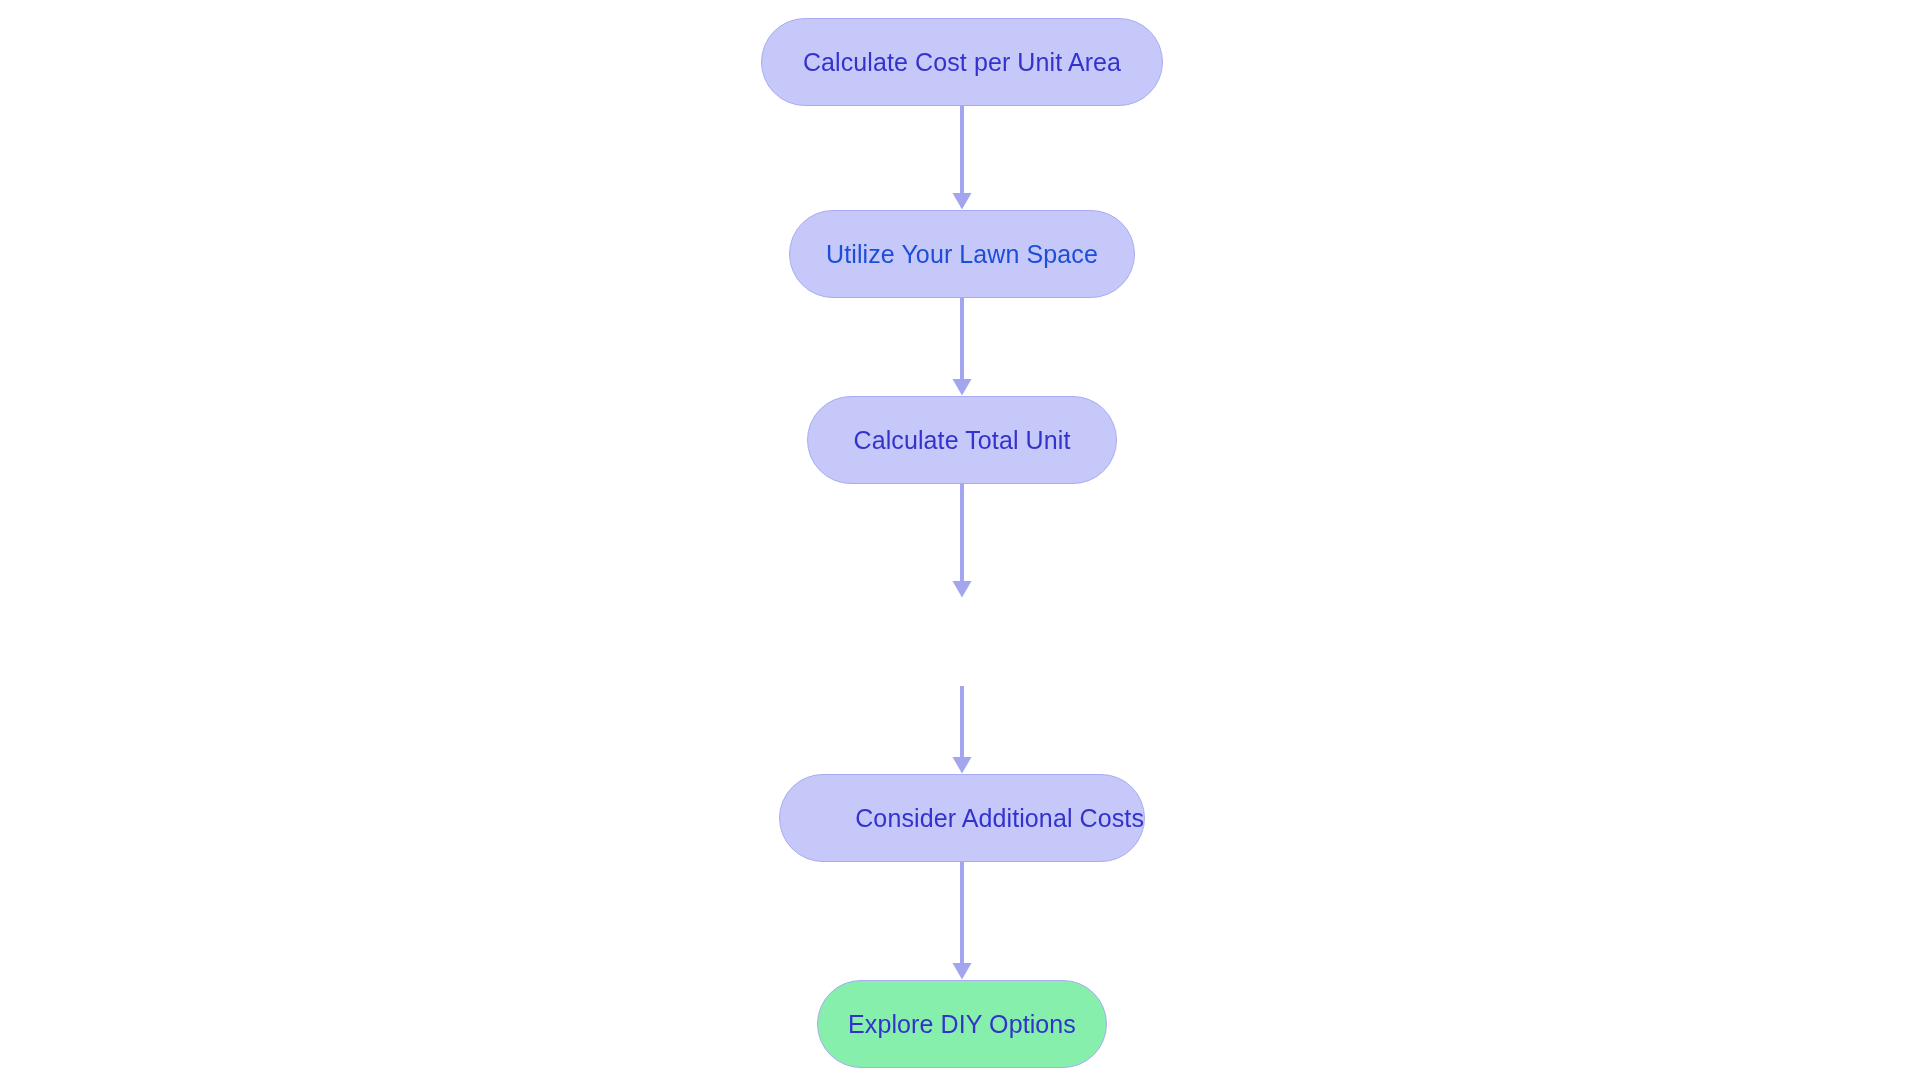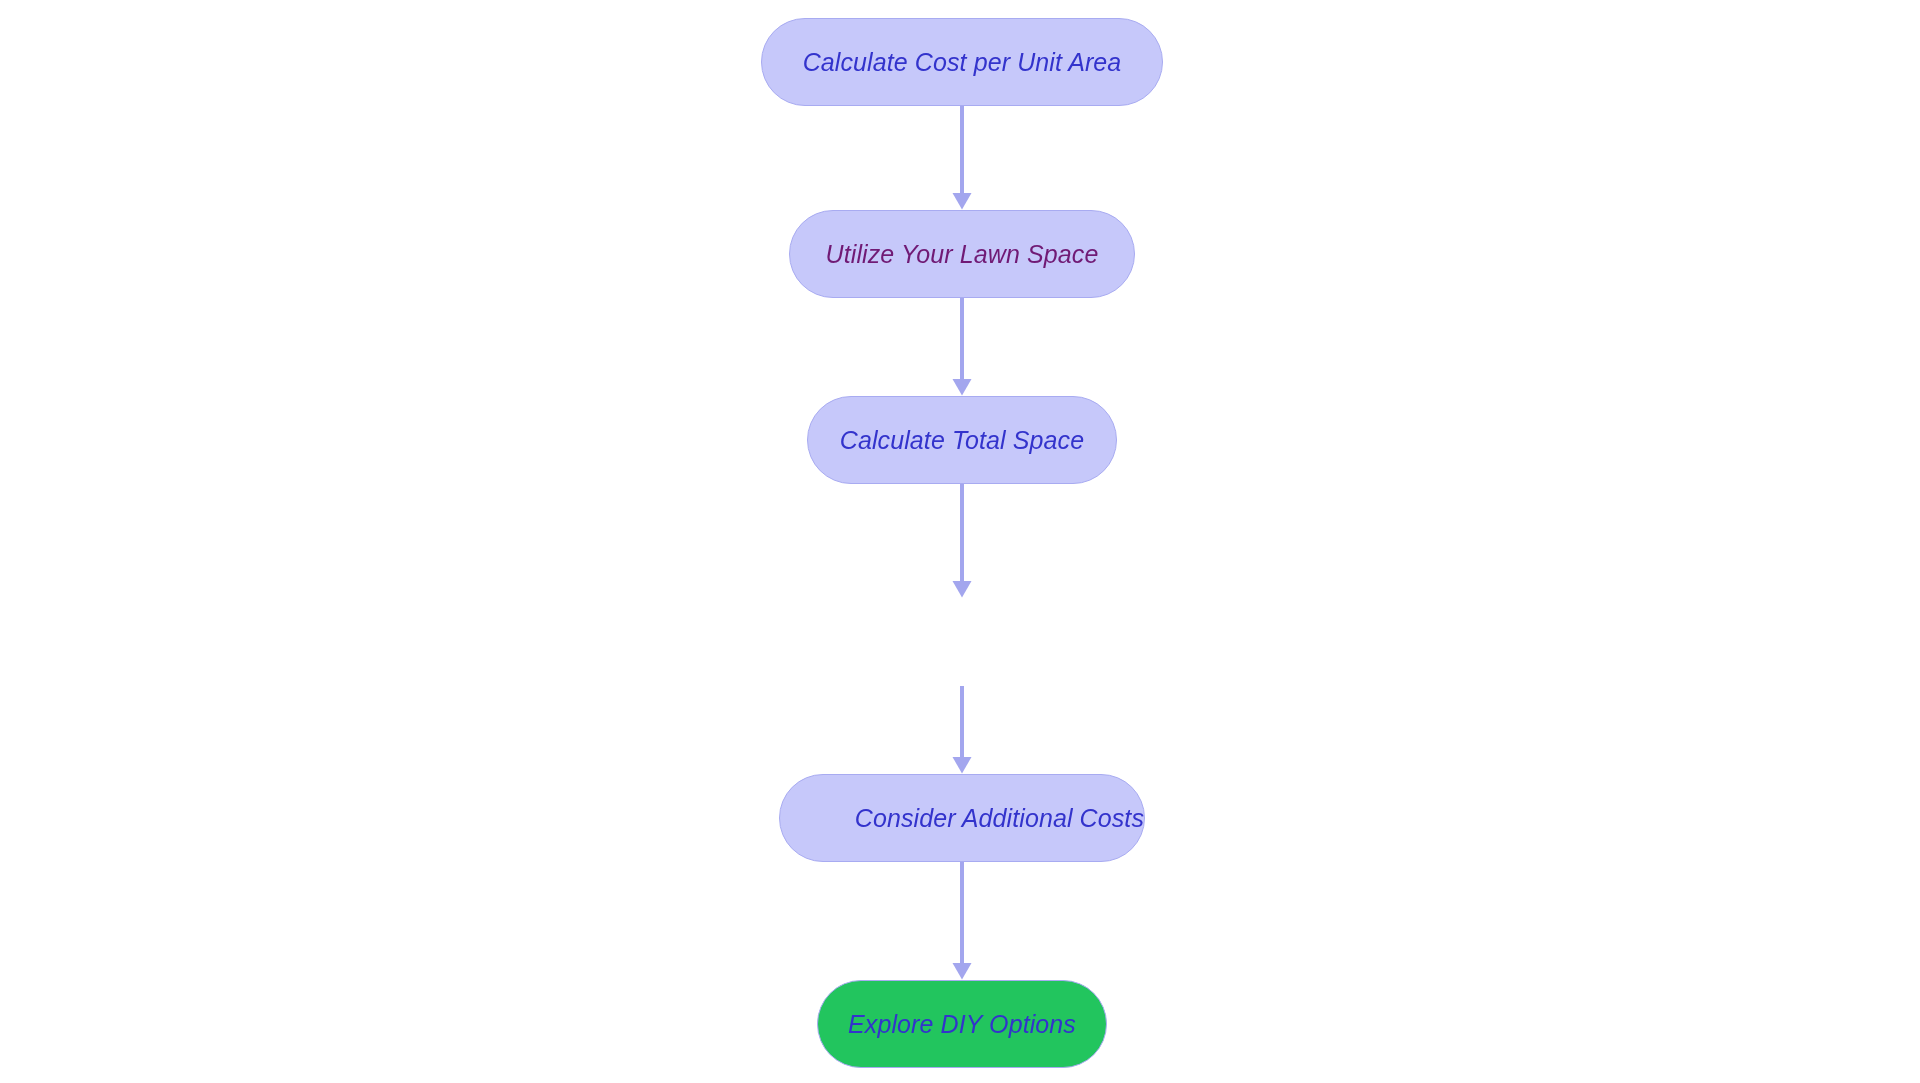--- a/index.html
+++ b/index.html
@@ -26,21 +26,20 @@
     position: absolute;
     box-sizing: border-box;
     display: flex;
     align-items: center;
     justify-content: center;
     background: #c6c8fa;
     border: 1.6px solid #a8abf1;
     border-radius: 999px;
     height: 88px;
     transform: translateX(-50%);
-    font-style: italic;
   }
 
   .flow-node-label {
     color: #3333cc;
     font-size: 25px;
     font-weight: 400;
     letter-spacing: 0.1px;
     line-height: 1;
     white-space: nowrap;
     text-align: center;
@@ -89,24 +88,24 @@
     <div class="flow-connector" style="left: 962px; top: 862px; height: 118px;">
       <svg width="24" height="118" viewBox="0 0 24 118">
         <line x1="12" y1="0" x2="12" y2="101" stroke="#a3a6ee" stroke-width="4"></line>
         <polygon points="2.5,101 21.5,101 12,117.5" fill="#a3a6ee"></polygon>
       </svg>
     </div>
     <div class="flow-node" style="left: 962px; top: 18px; width: 402px; background: rgb(198, 200, 250); border-color: rgb(168, 171, 241);">
       <span class="flow-node-label" style="color: rgb(51, 51, 204);">Calculate Cost per Unit Area</span>
     </div>
     <div class="flow-node" style="left: 962px; top: 210px; width: 346px; background: rgb(198, 200, 250); border-color: rgb(168, 171, 241);">
-      <span class="flow-node-label" style="color: #701a75; text-align: center;">Utilize Your Lawn Space</span>
+      <span class="flow-node-label" style="color: #1d4ed8; text-align: center;">Utilize Your Lawn Space</span>
     </div>
     <div class="flow-node" style="left: 962px; top: 396px; width: 310px; background: rgb(198, 200, 250); border-color: rgb(168, 171, 241);">
-      <span class="flow-node-label" style="color: rgb(51, 51, 204);">Calculate Total Space</span>
+      <span class="flow-node-label" style="color: rgb(51, 51, 204);">Calculate Total Unit</span>
     </div>
     <div class="flow-node" style="left: 962px; top: 774px; width: 366px; background: rgb(198, 200, 250); border-color: rgb(168, 171, 241); justify-content: flex-end;">
       <span class="flow-node-label" style="color: rgb(51, 51, 204);">Consider Additional Costs</span>
     </div>
-    <div class="flow-node" style="left: 962px; top: 980px; width: 290px; background: #22c55e; border-color: rgb(168, 171, 241);">
+    <div class="flow-node" style="left: 962px; top: 980px; width: 290px; background: #86efac; border-color: rgb(168, 171, 241);">
       <span class="flow-node-label" style="color: rgb(51, 51, 204);">Explore DIY Options</span>
     </div>
   </div>
 
 </body></html>

